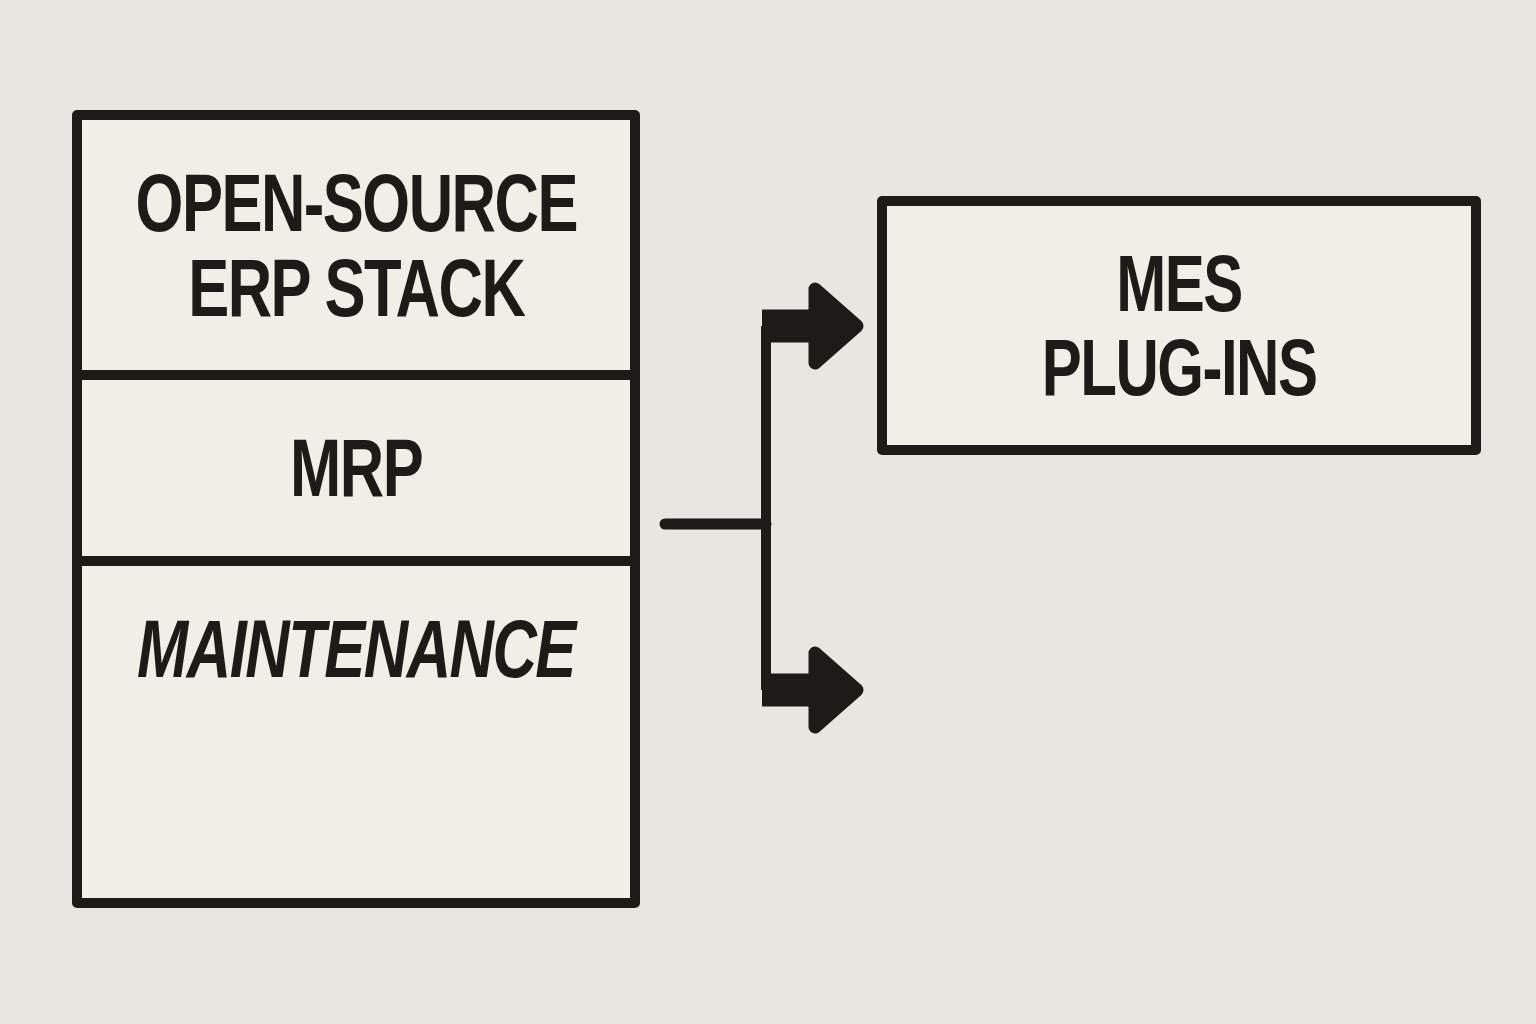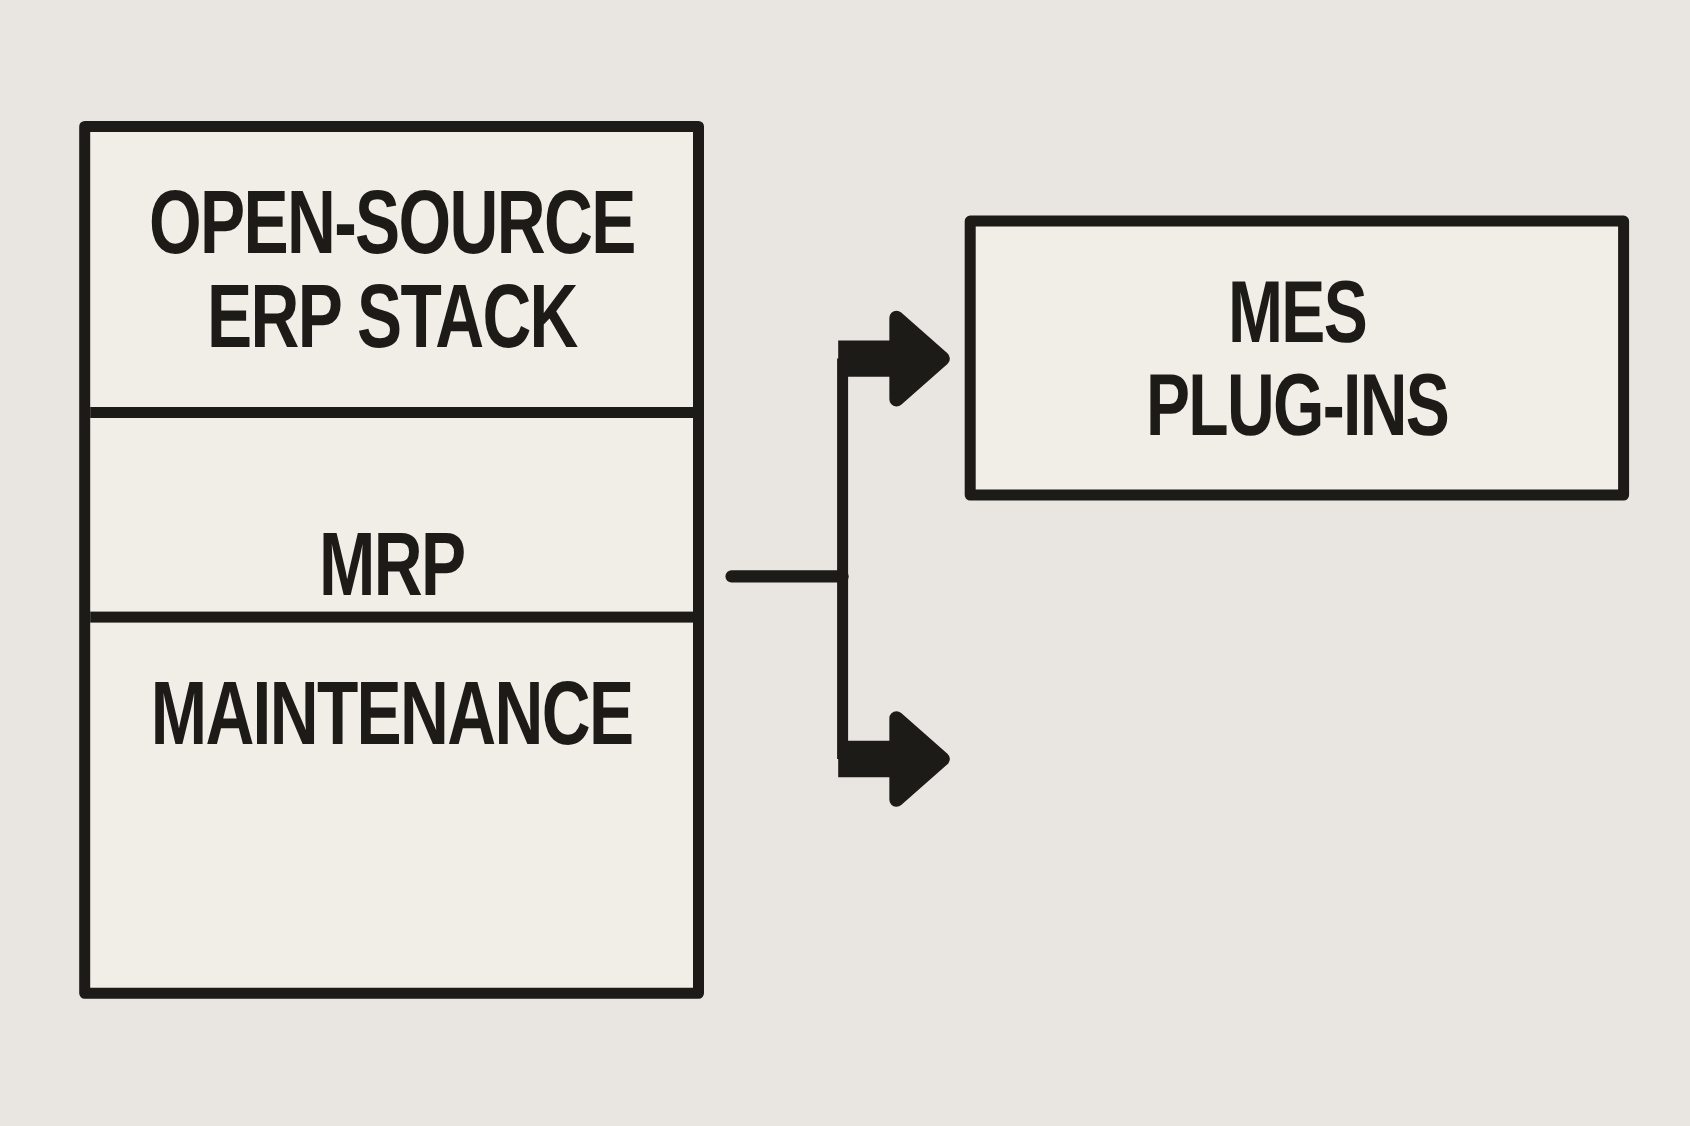--- a/index.html
+++ b/index.html
@@ -35,23 +35,23 @@
     box-sizing: border-box;
     display: flex;
     align-items: center;
     justify-content: center;
     text-align: center;
   }
   .stack-row + .stack-row {
     border-top: 10px solid #1d1b18;
   }
   .row-h1 { height: 250px; }
-  .row-h2 { height: 186px; align-items: flex-end; }
+  .row-h2 { height: 186px; }
   .row-h3 { height: 187px; }
-  .row-h4 { height: 175px; }
+  .row-h4 { height: 175px; font-style: italic; }
   .target {
     display: flex;
     align-items: center;
     justify-content: center;
     text-align: center;
   }
   .target-mes {
     left: 877px;
     top: 196px;
     width: 604px;

